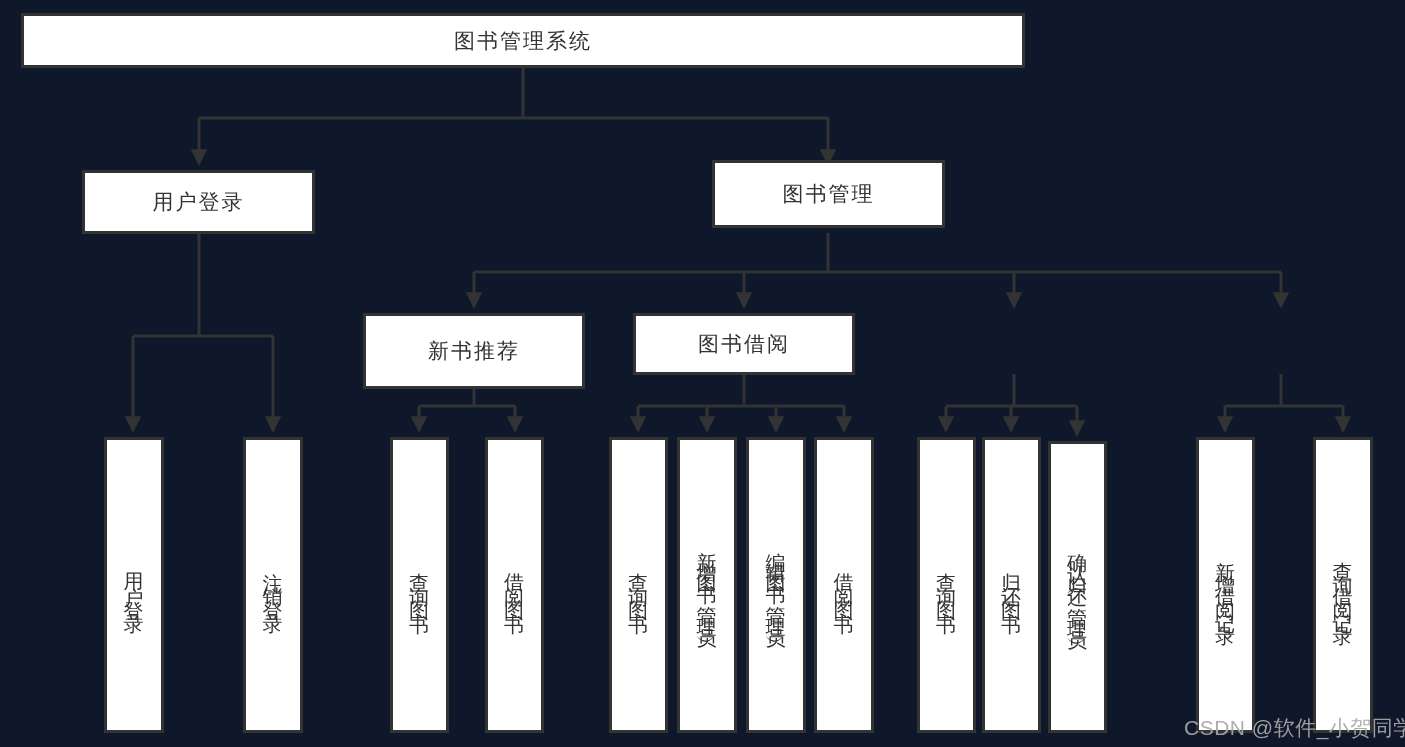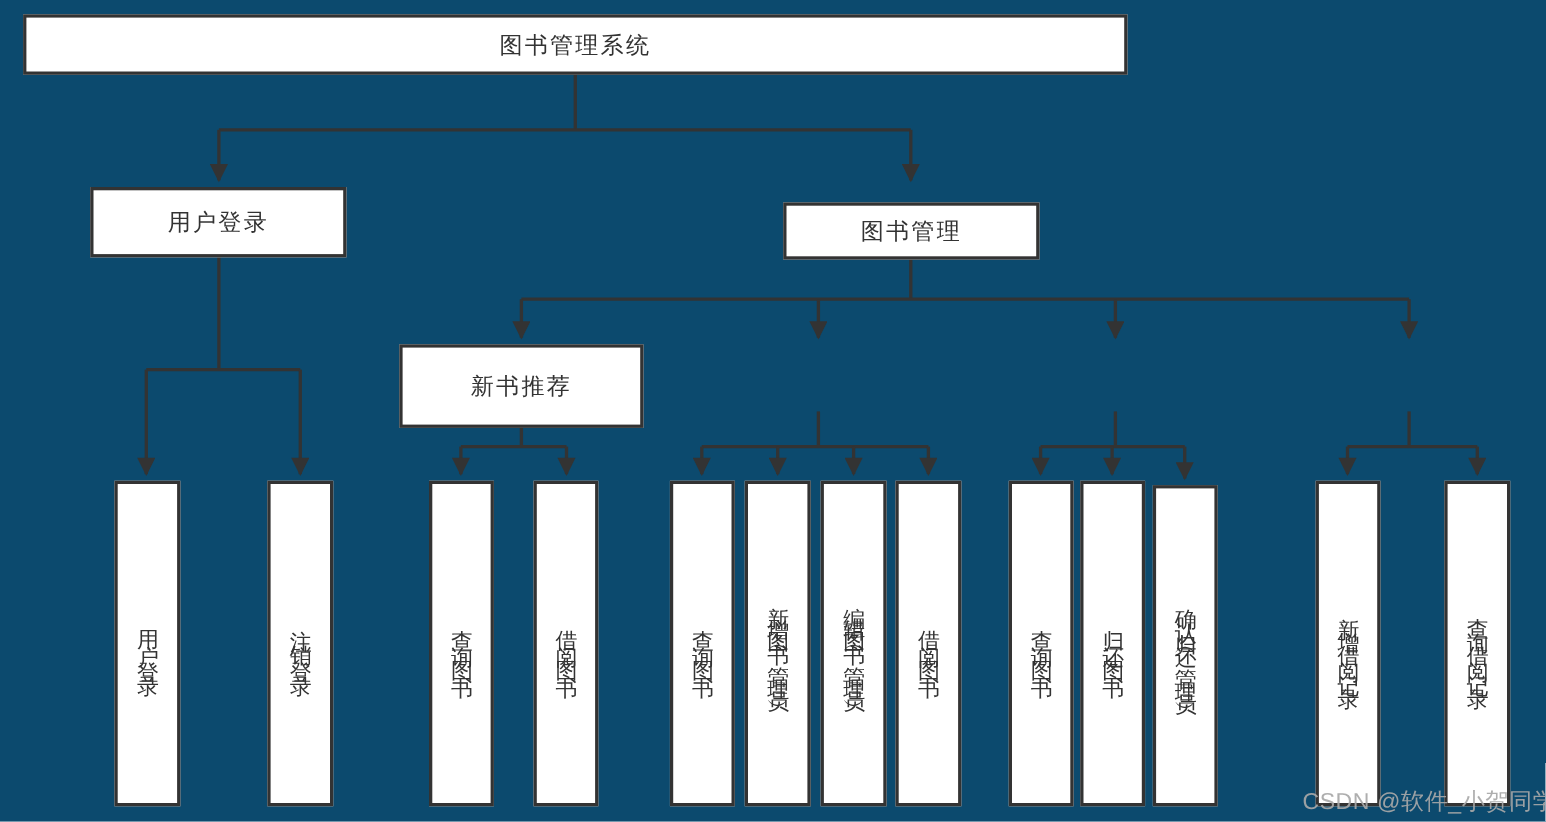--- a/index.html
+++ b/index.html
@@ -1,20 +1,20 @@
 <!DOCTYPE html>
 <html><head>
 <meta charset="utf-8">
 <style>
   html, body { margin: 0; padding: 0; background: #ffffff; }
   #canvas {
     position: relative;
     width: 1405px;
     height: 747px;
-    background: #0c4a6e;
+    background: #0f172a;
     font-family: "Liberation Sans", "DejaVu Sans", sans-serif;
     overflow: hidden;
   }
   #connectors {
     position: absolute;
     left: 0; top: 0;
     width: 1405px; height: 747px;
     z-index: 1;
     pointer-events: none;
   }
@@ -107,26 +107,29 @@
     </g>
   </svg>
 
   <div class="box hbox" style="left:21px; top:13px; width:1004px; height:55px;">
     <span>图书管理系统</span>
   </div>
 
   <div class="box hbox" style="left:82px; top:170px; width:233px; height:64px;">
     <span>用户登录</span>
   </div>
-  <div class="box hbox" style="left:712px; top:184px; width:233px; height:52px;">
+  <div class="box hbox" style="left:712px; top:160px; width:233px; height:68px;">
     <span>图书管理</span>
   </div>
 
   <div class="box hbox" style="left:363px; top:313px; width:222px; height:76px;font-family:Liberation Mono, monospace;">
     <span>新书推荐</span>
+  </div>
+  <div class="box hbox" style="left:633px; top:313px; width:222px; height:62px;">
+    <span>图书借阅</span>
   </div>
 
   <div class="box vbox" style="left:104px; top:437px; width:60px; height:296px;">
     <span>用户登录</span>
   </div>
   <div class="box vbox" style="left:243px; top:437px; width:60px; height:296px;">
     <span>注销登录</span>
   </div>
 
   <div class="box vbox" style="left:390px; top:437px; width:59px; height:296px;">

